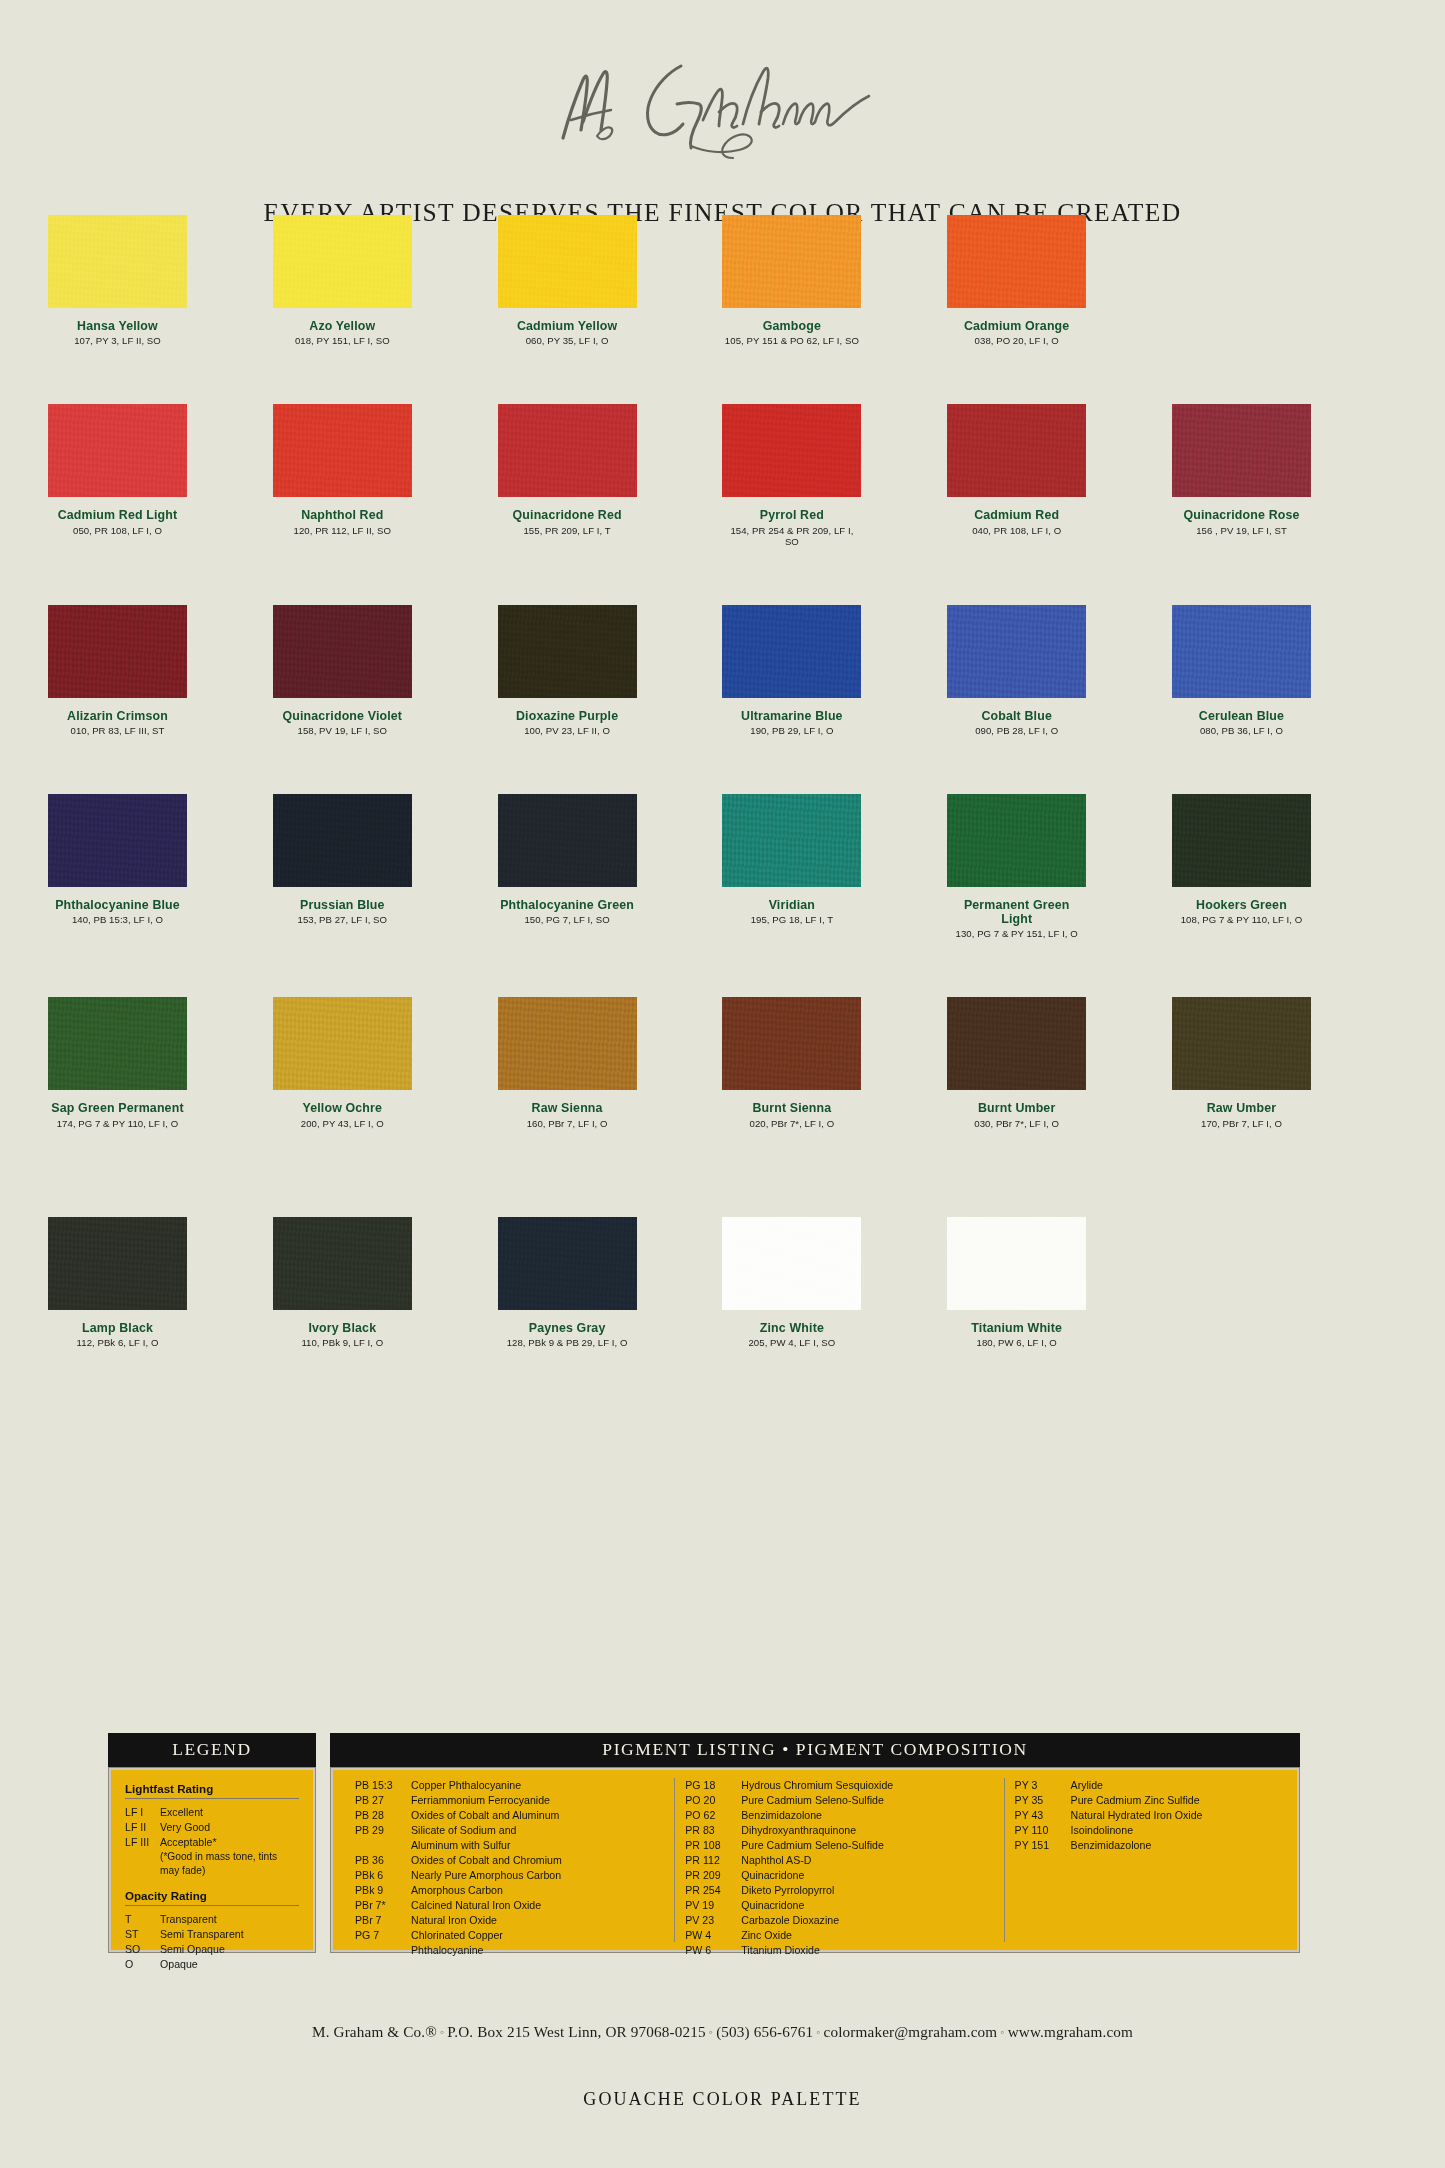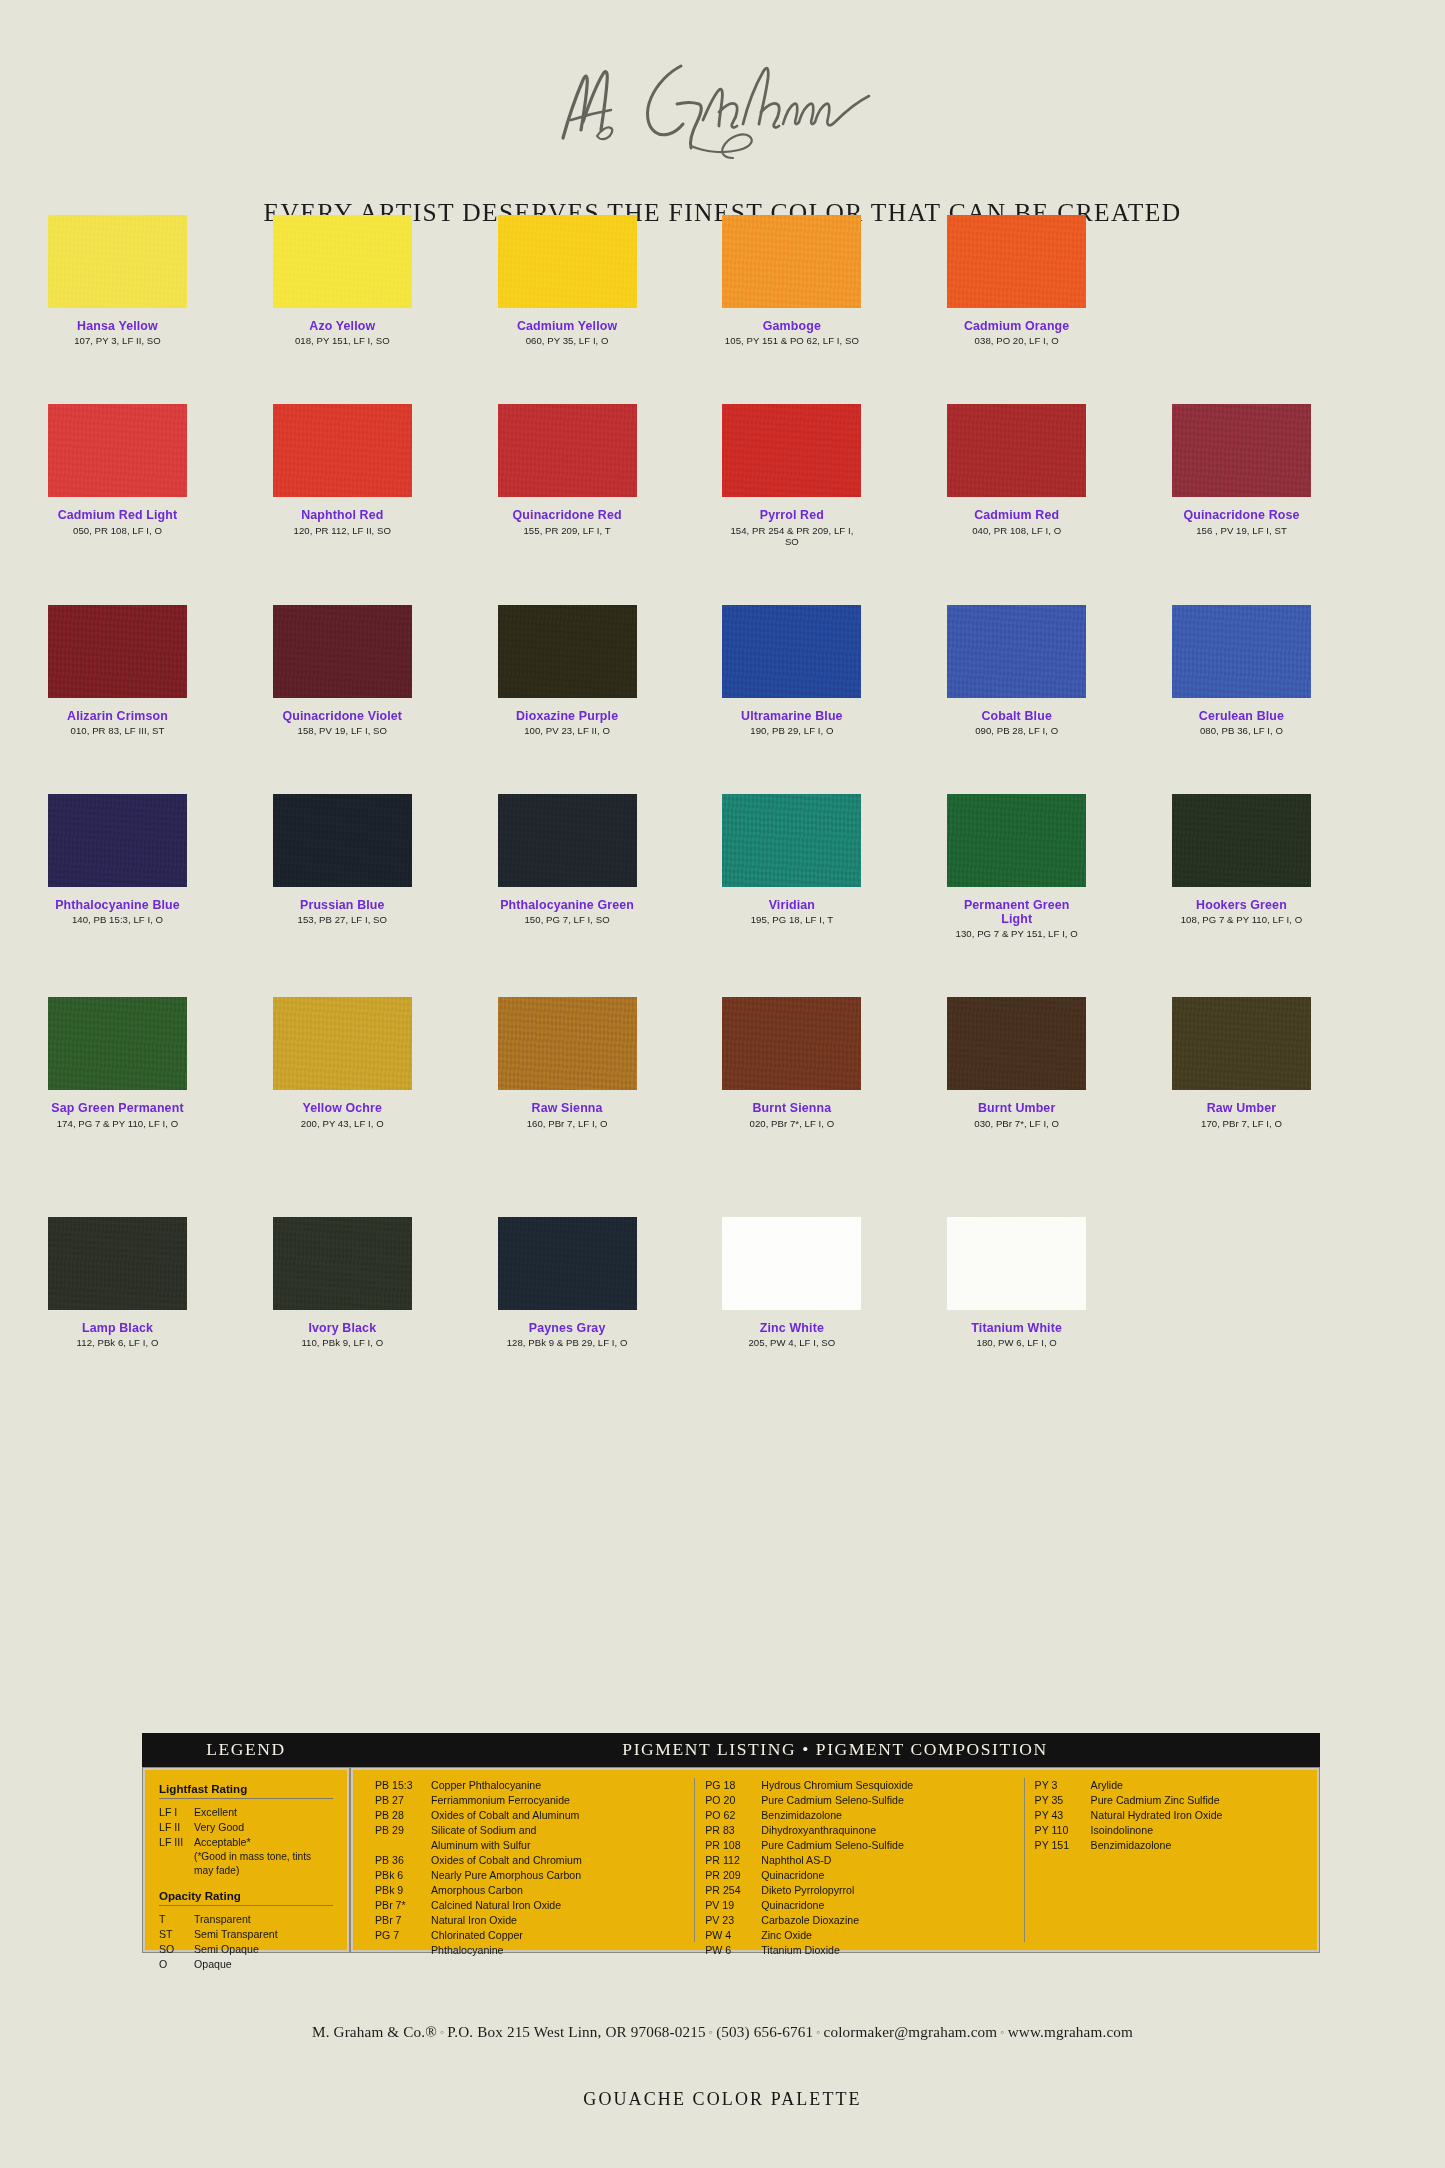--- a/index.html
+++ b/index.html
@@ -81,37 +81,38 @@
       repeating-linear-gradient(4deg, rgba(255,255,255,0.04) 0 3px, rgba(0,0,0,0.035) 3px 6px);
     mix-blend-mode: overlay;
     opacity: .85;
   }
   .labels { margin-top: 11px; }
   .c-name {
     font-size: 12.4px;
     font-weight: bold;
     letter-spacing: .15px;
     line-height: 1.15;
-    color: #6d28d9;
+    color: #14532d;
   }
   .c-code {
     font-size: 9.6px;
     font-weight: normal;
     letter-spacing: .05px;
     margin-top: 2px;
     color: #1d1d1d;
   }
 
   
   #panels {
     position: absolute;
-    left: 142px;
+    left: 108px;
     top: 1733px;
     width: 1192px;
     display: flex;
+    gap: 14px;
   }
   .panel { display: flex; flex-direction: column; }
   .panel-head {
     background: #121212;
     color: #f4f1e6;
     text-align: center;
     font-family: "Liberation Serif", serif;
     font-size: 17.5px;
     letter-spacing: 1.6px;
     padding: 6px 0 7px;

